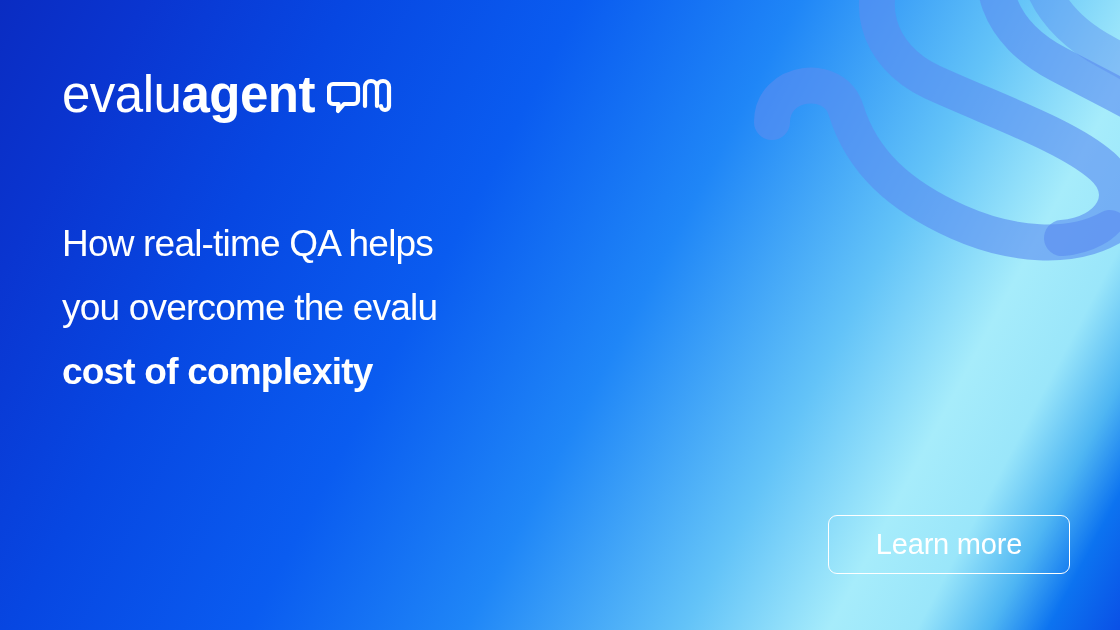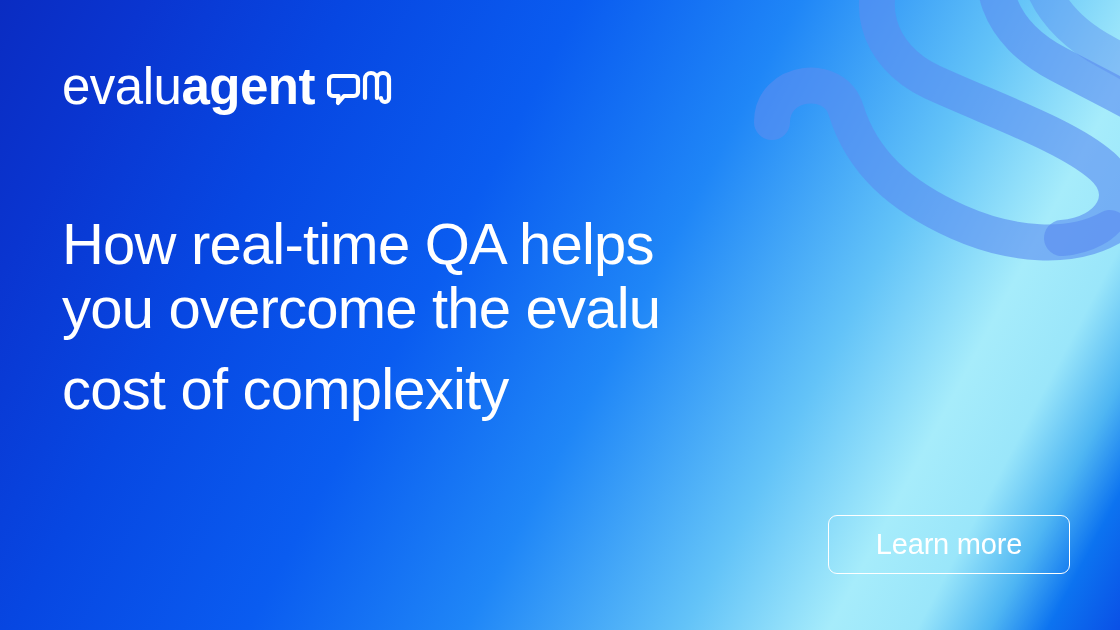--- a/index.html
+++ b/index.html
@@ -44,21 +44,21 @@
   .deco-squiggle svg {
     display: block;
     width: 100%;
     height: 100%;
   }
 
   
   .logo {
     position: absolute;
     left: 62px;
-    top: 58px;
+    top: 66px;
     display: flex;
     align-items: center;
     height: 56px;
   }
   .logo-word {
     font-size: 51px;
     line-height: 1;
     color: #ffffff;
     letter-spacing: -0.5px;
     white-space: nowrap;
@@ -76,27 +76,27 @@
 
   
   .headline {
     position: absolute;
     left: 62px;
     top: 212px;
     width: 830px;
     color: #ffffff;
   }
   .headline-line {
-    font-size: 58px;
+    font-size: 37px;
     line-height: 64px;
     letter-spacing: -0.8px;
     white-space: nowrap;
   }
   .headline-line.regular { font-weight: 400; }
-  .headline-line.bold    { font-weight: 400; margin-top: 17px; }
+  .headline-line.bold    { font-weight: 700; }
 
   
   .cta {
     position: absolute;
     left: 828px;
     top: 515px;
     width: 242px;
     height: 59px;
     box-sizing: border-box;
     border: 1.6px solid #ffffff;

